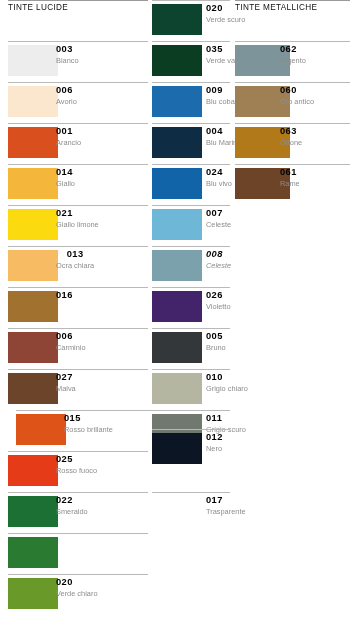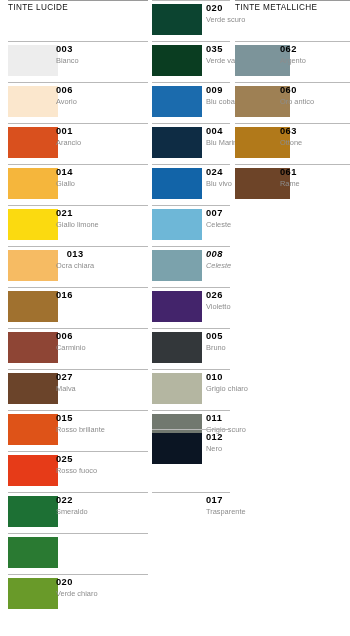--- a/index.html
+++ b/index.html
@@ -164,21 +164,21 @@
         </div>
       </div>
       <div class="row" style="top: 369px; width: 160px; height: 41px;">
         <div class="row-rule" style="left: 8px; width: 140px;"></div>
         <div class="swatch" style="background: rgb(107, 68, 42);"></div>
         <div class="labels">
           <div class="code">027</div>
           <div class="name">Malva</div>
         </div>
       </div>
-      <div class="row" style="top: 410px; width: 160px; height: 41px;">
+      <div class="row" style="top: 410px; width: 160px; height: 41px; margin-left: 8px;">
         <div class="row-rule" style="left: 8px; width: 140px;"></div>
         <div class="swatch" style="background: rgb(222, 83, 24);"></div>
         <div class="labels">
           <div class="code">015</div>
           <div class="name wrap">Rosso brillante</div>
         </div>
       </div>
       <div class="row" style="top: 451px; width: 160px; height: 41px;">
         <div class="row-rule" style="left: 8px; width: 140px;"></div>
         <div class="swatch" style="background: rgb(230, 59, 24);"></div>

